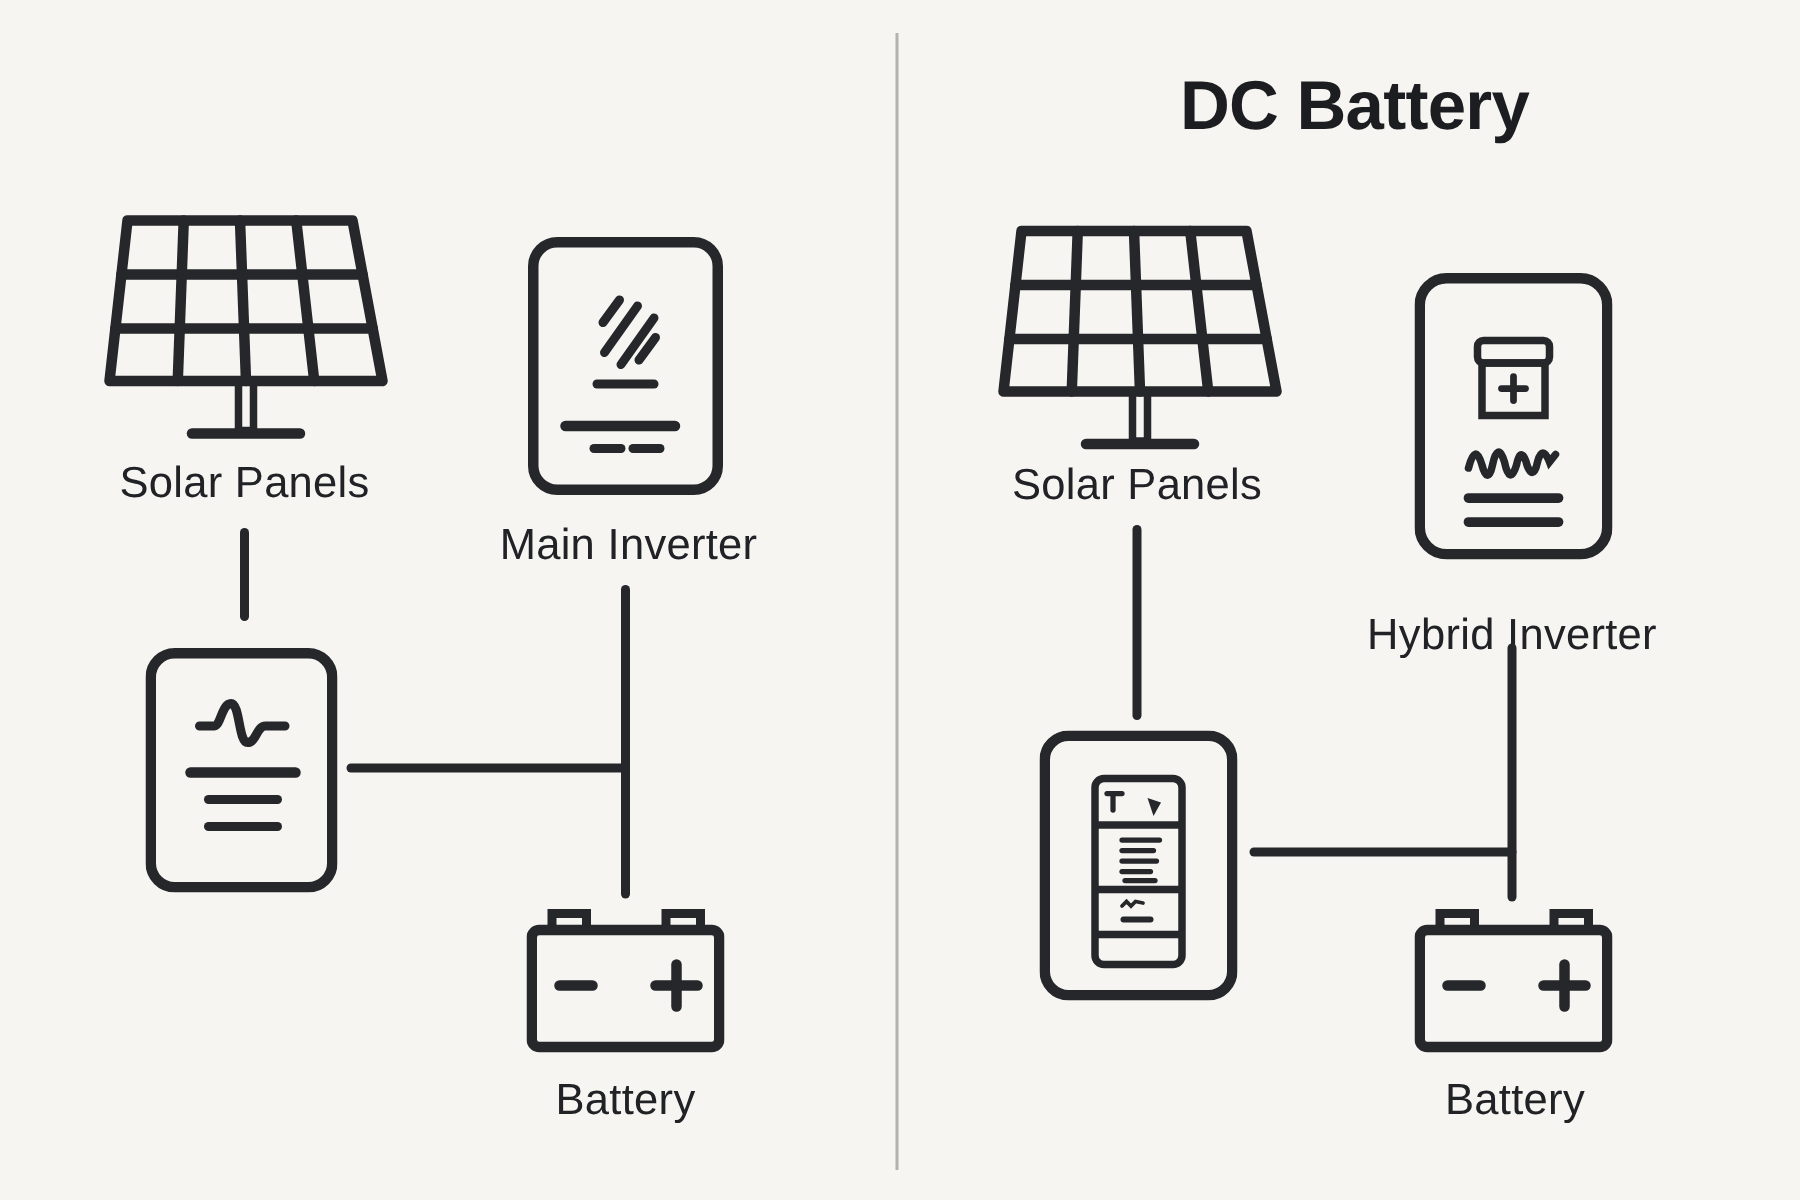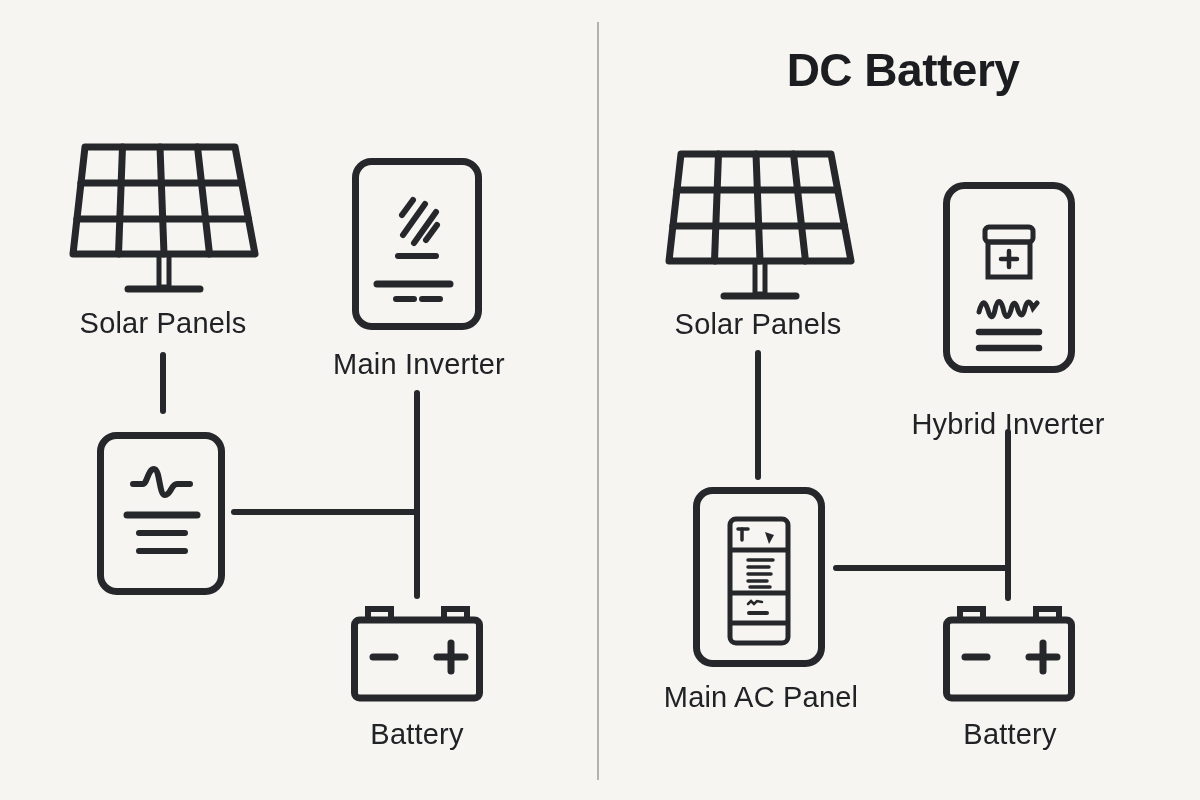--- a/index.html
+++ b/index.html
@@ -152,21 +152,20 @@
     <g stroke="#26272b" stroke-width="3.5" stroke-linecap="round">
       <line x1="55" y1="73" x2="80" y2="73"></line>
       <line x1="55" y1="80" x2="76" y2="80"></line>
       <line x1="55" y1="87" x2="78" y2="87"></line>
       <line x1="55" y1="94" x2="74" y2="94"></line>
       <line x1="57" y1="100" x2="77" y2="100"></line>
     </g>
     <path d="M55 117 l3 -3 l3 3 l3 -3 l5 1" fill="none" stroke="#26272b" stroke-width="2.5" stroke-linecap="round"></path>
     <line x1="56" y1="126" x2="74" y2="126" stroke="#26272b" stroke-width="4" stroke-linecap="round"></line>
   </svg>
-  <div class="label" style="left:761px;top:697px;">Main AC Panel</div>
 
   <svg class="icon" style="left:943px;top:602px;" width="132" height="100" viewBox="0 0 132 100">
     <rect x="17" y="7" width="23" height="14" fill="none" stroke="#26272b" stroke-width="6"></rect>
     <rect x="93" y="7" width="23" height="14" fill="none" stroke="#26272b" stroke-width="6"></rect>
     <rect x="3.5" y="18" width="125" height="78" rx="5" fill="#f6f5f2" stroke="#26272b" stroke-width="7"></rect>
     <g stroke="#26272b" stroke-width="7" stroke-linecap="round">
       <line x1="22" y1="55" x2="44" y2="55"></line>
       <line x1="86" y1="55" x2="114" y2="55"></line>
       <line x1="100" y1="41" x2="100" y2="69"></line>
     </g>

